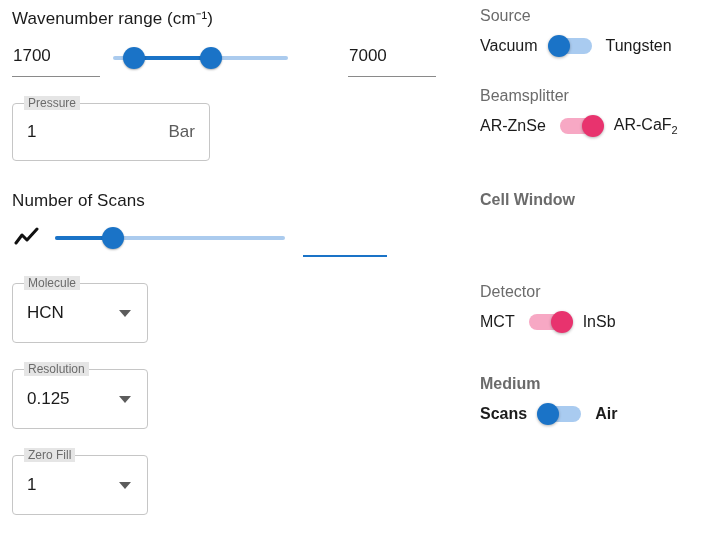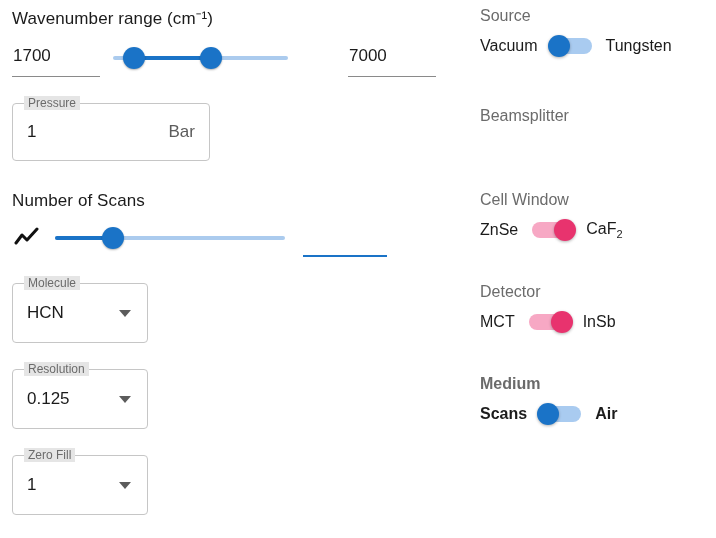--- a/index.html
+++ b/index.html
@@ -269,33 +269,33 @@
       <div class="group-label">Source</div>
       <div class="toggle-row">
         <span class="toggle-text">Vacuum</span>
         <span class="switch blue off">
           <span class="track"></span>
           <span class="knob"></span>
         </span>
         <span class="toggle-text">Tungsten</span>
       </div>
     </div>
-    <div class="toggle-group" style="top: 106px;">
+    <div class="toggle-group" style="top: 86px;">
       <div class="group-label">Beamsplitter</div>
-    </div>
-    <div class="toggle-group" style="top: 190px;">
-      <div class="group-label">Cell Window</div>
       <div class="toggle-row">
-        <span class="toggle-text">ZnSe</span>
+        <span class="toggle-text">AR-ZnSe</span>
         <span class="switch pink on">
           <span class="track"></span>
           <span class="knob"></span>
         </span>
-        <span class="toggle-text">CaF<sub>2</sub></span>
+        <span class="toggle-text">AR-CaF<sub>2</sub></span>
       </div>
+    </div>
+    <div class="toggle-group" style="top: 190px; font-weight: bold;">
+      <div class="group-label">Cell Window</div>
     </div>
     <div class="toggle-group" style="top: 282px;">
       <div class="group-label">Detector</div>
       <div class="toggle-row">
         <span class="toggle-text">MCT</span>
         <span class="switch pink on">
           <span class="track"></span>
           <span class="knob"></span>
         </span>
         <span class="toggle-text">InSb</span>

